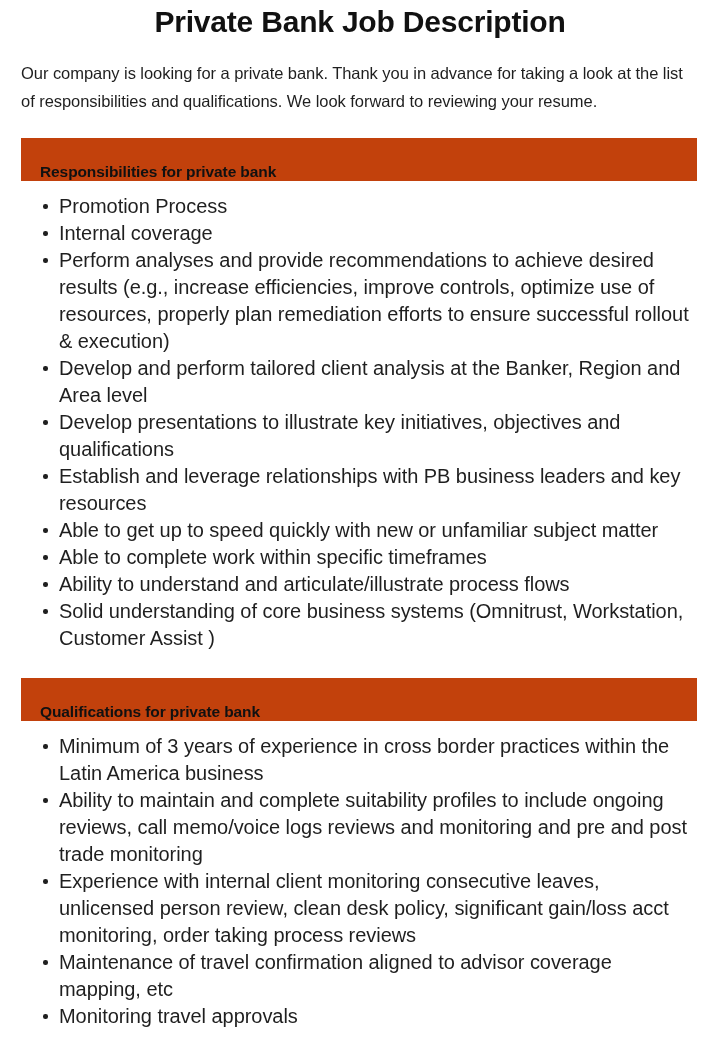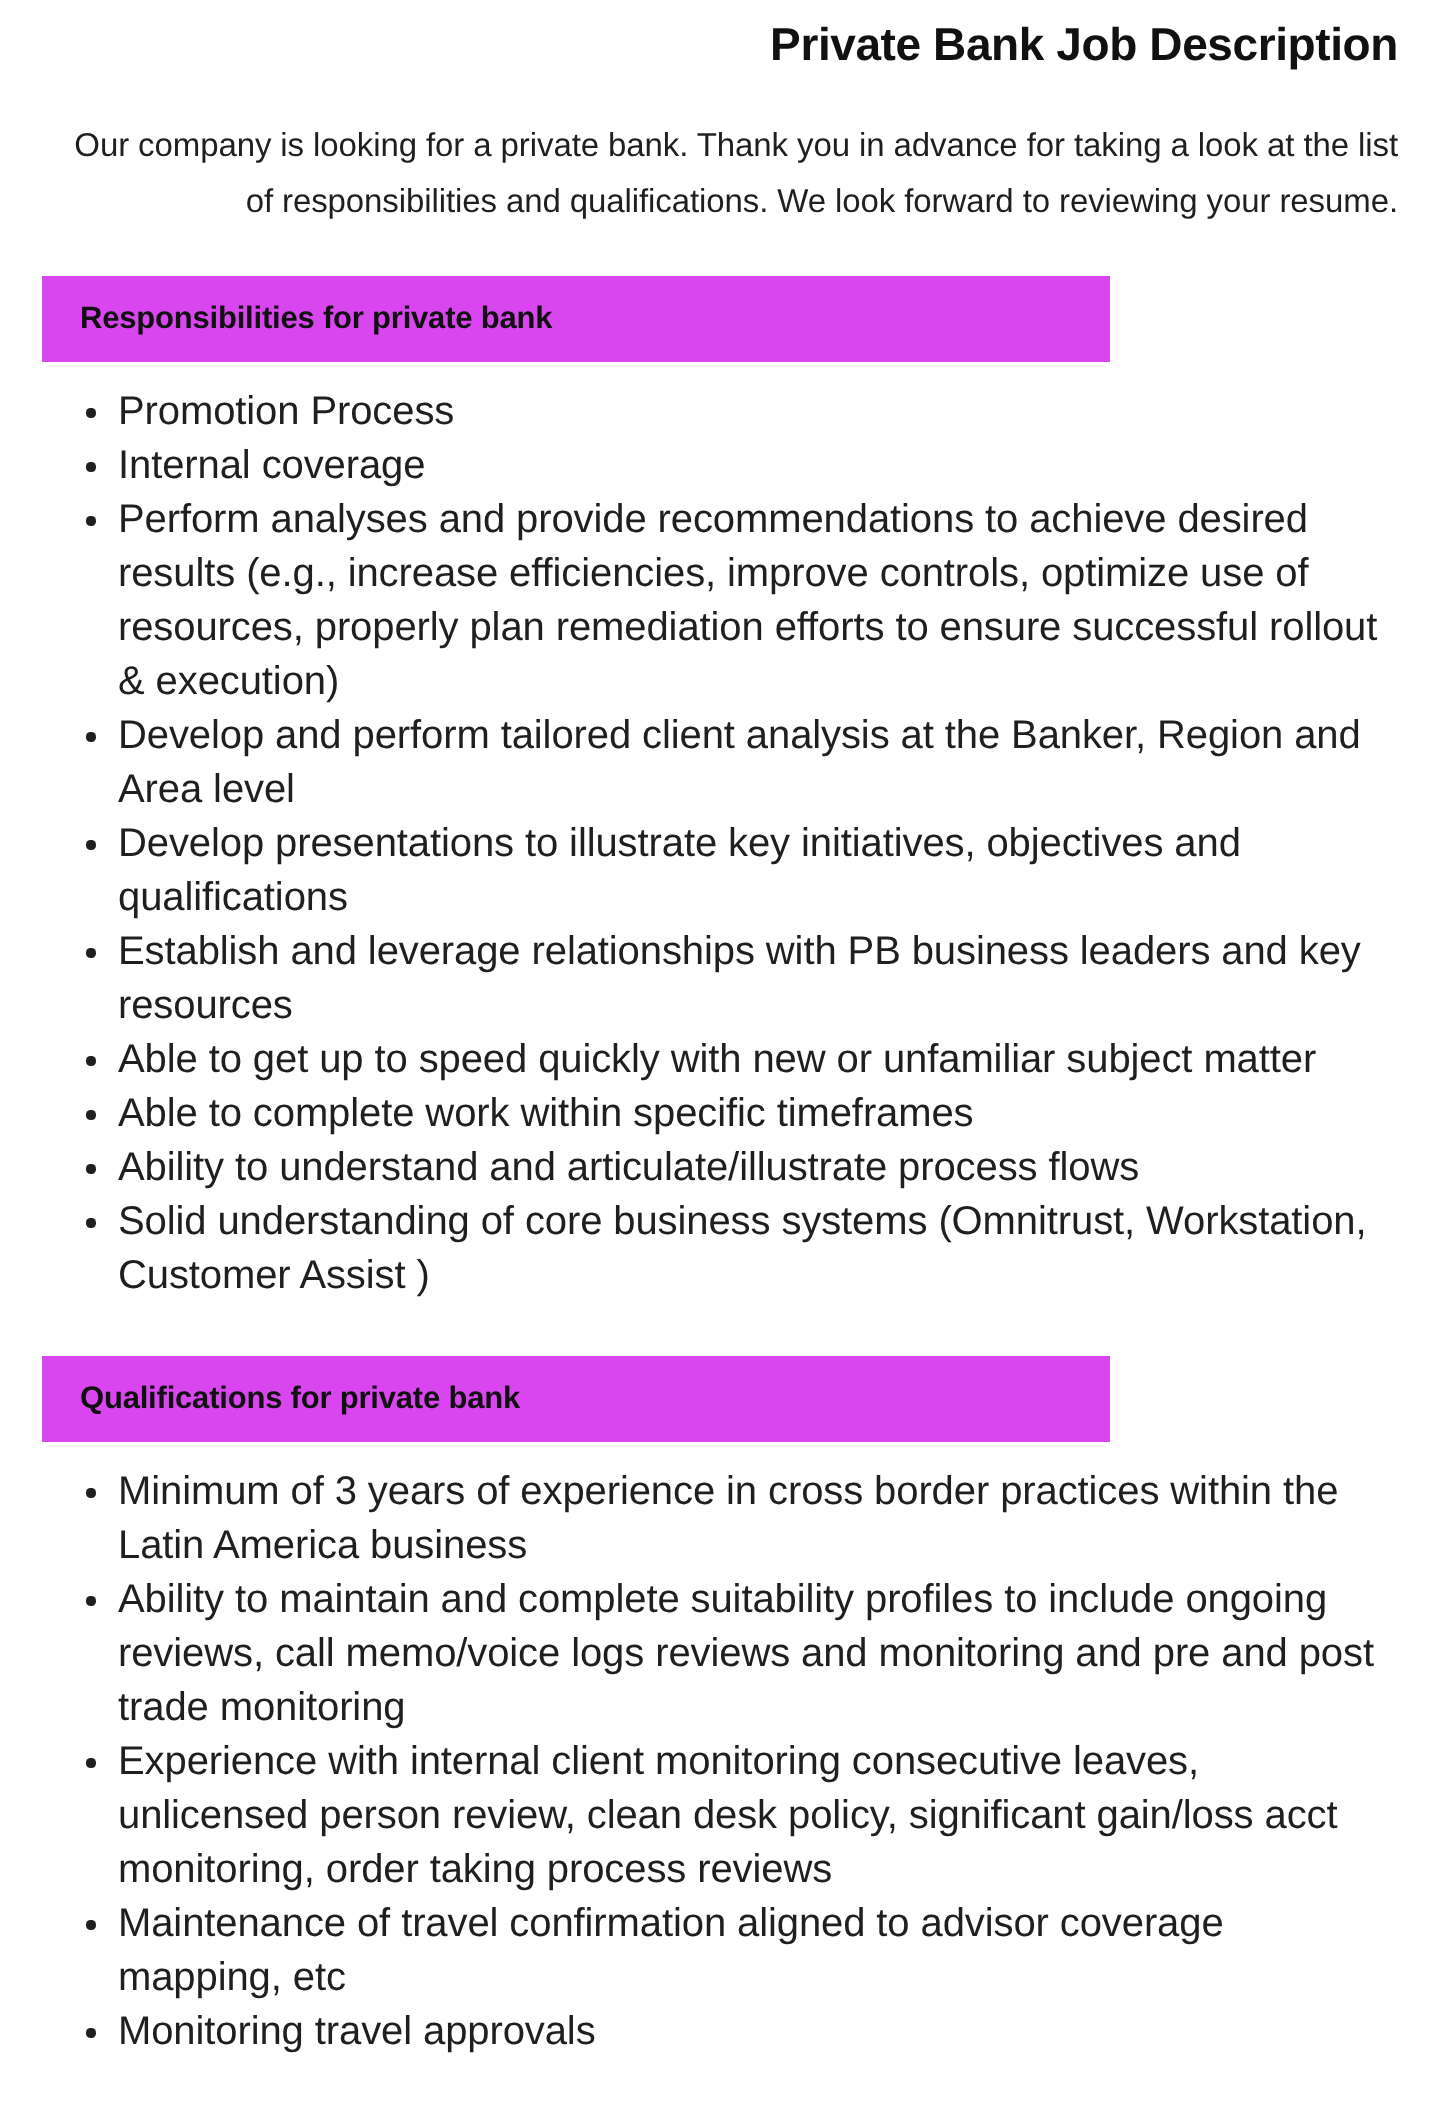--- a/index.html
+++ b/index.html
@@ -20,52 +20,51 @@
     position: relative;
     width: 720px;
     height: 1057px;
     box-sizing: border-box;
     padding: 0 21px;
   }
 
   .doc-title {
     margin: 0;
     padding: 0;
-    text-align: right;
-    font-size: 23px;
+    text-align: center;
+    font-size: 30px;
     line-height: 44px;
     font-weight: bold;
     letter-spacing: -0.2px;
     color: #111111;
     height: 44px;
     overflow: hidden;
   }
 
   .intro {
     margin: 15px 0 0 0;
     font-size: 16.5px;
     line-height: 28px;
     color: #1f1f1f;
     letter-spacing: -0.05px;
-    text-align: right;
   }
 
   .section {
     margin-top: 23px;
   }
 
   .section-header {
-    background: #d946ef;
+    background: #c2410c;
     height: 43px;
     display: flex;
-    align-items: center;
+    align-items: flex-end;
     padding-left: 19px;
     box-sizing: border-box;
     margin: 0 -21px 0 0;
-    width: 534px;
+    width: 676px;
   }
 
   .section-header-text {
     font-size: 15.5px;
     font-weight: bold;
     color: #111111;
     letter-spacing: -0.1px;
   }
 
   .bullet-list {

